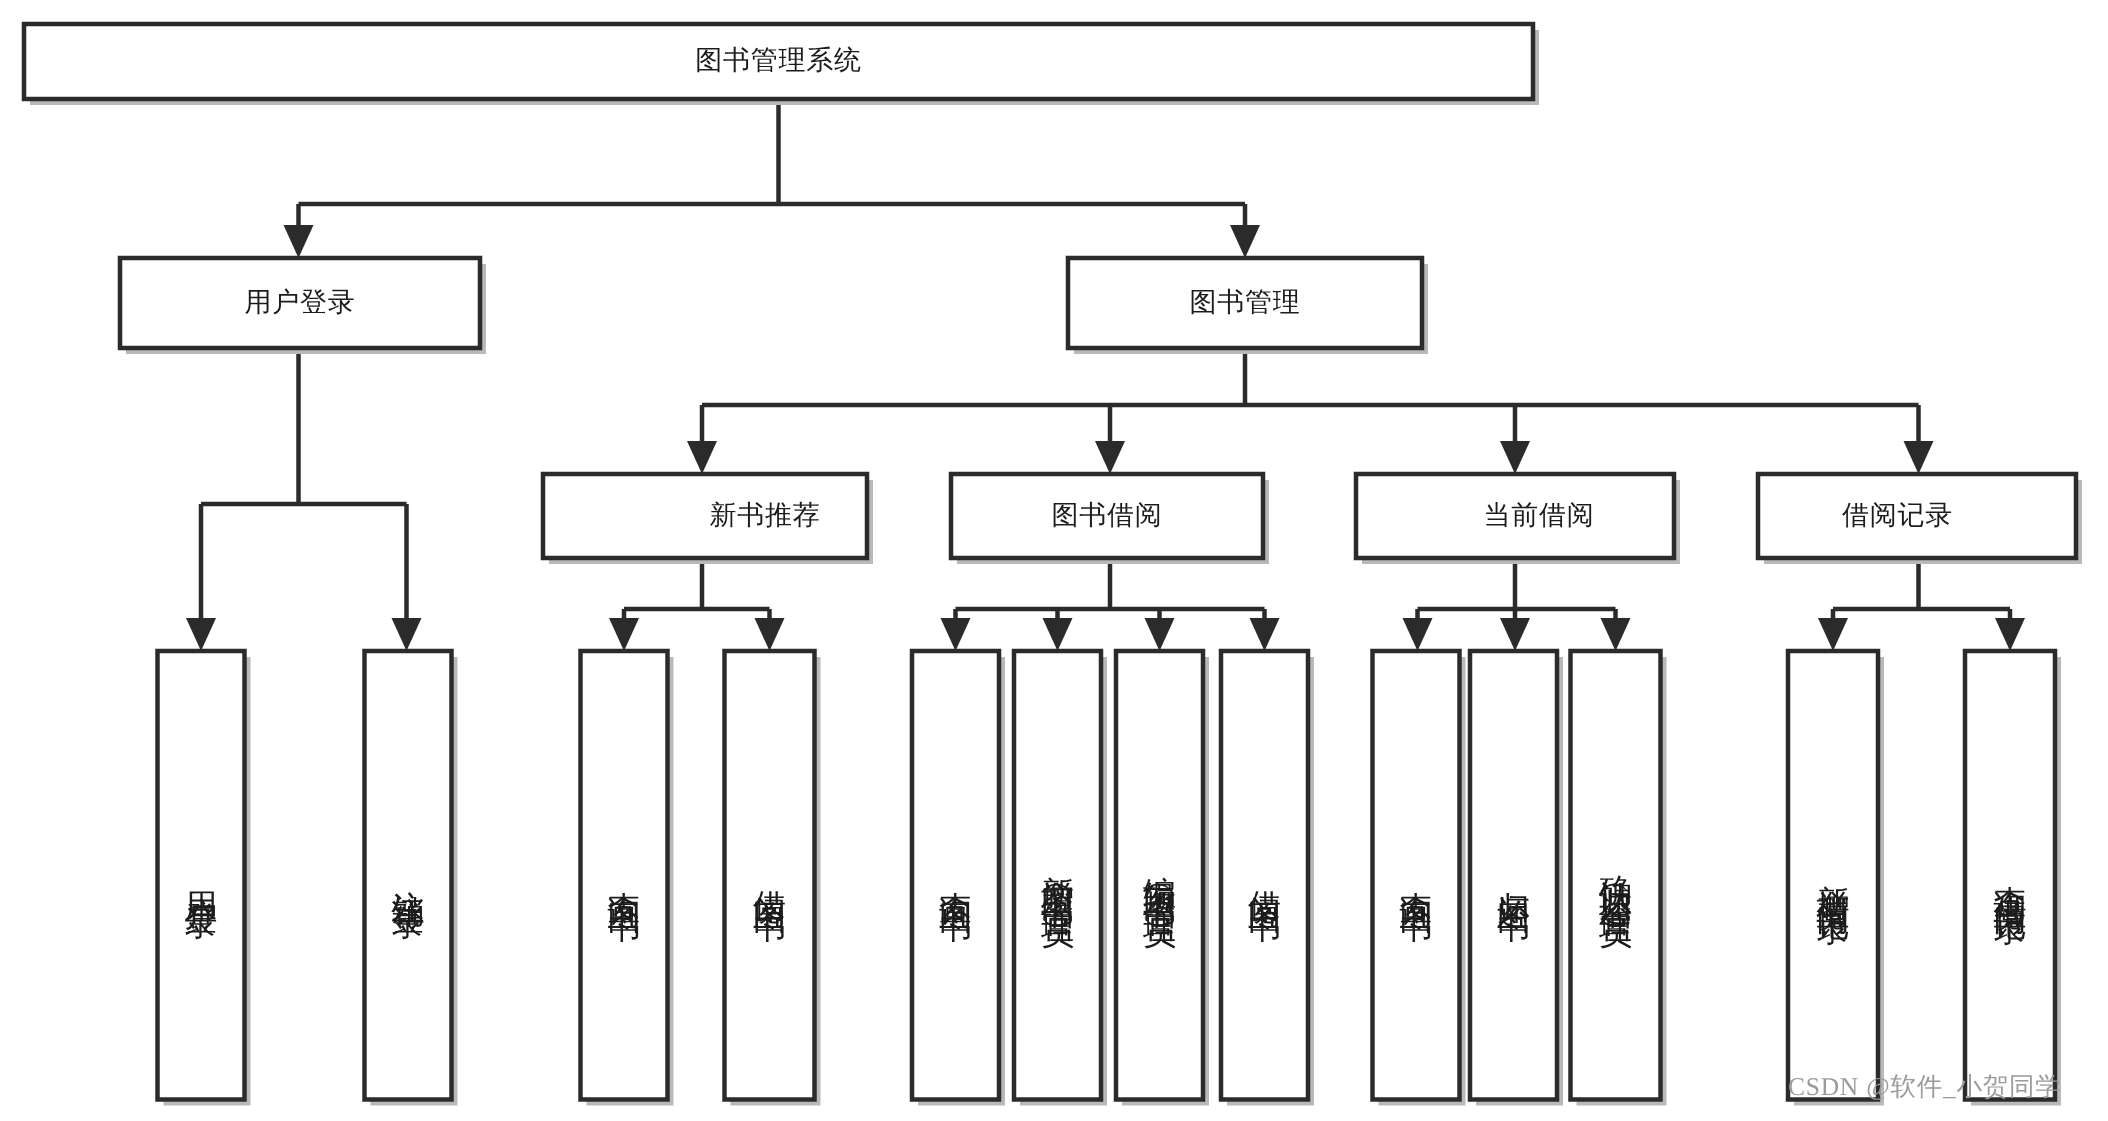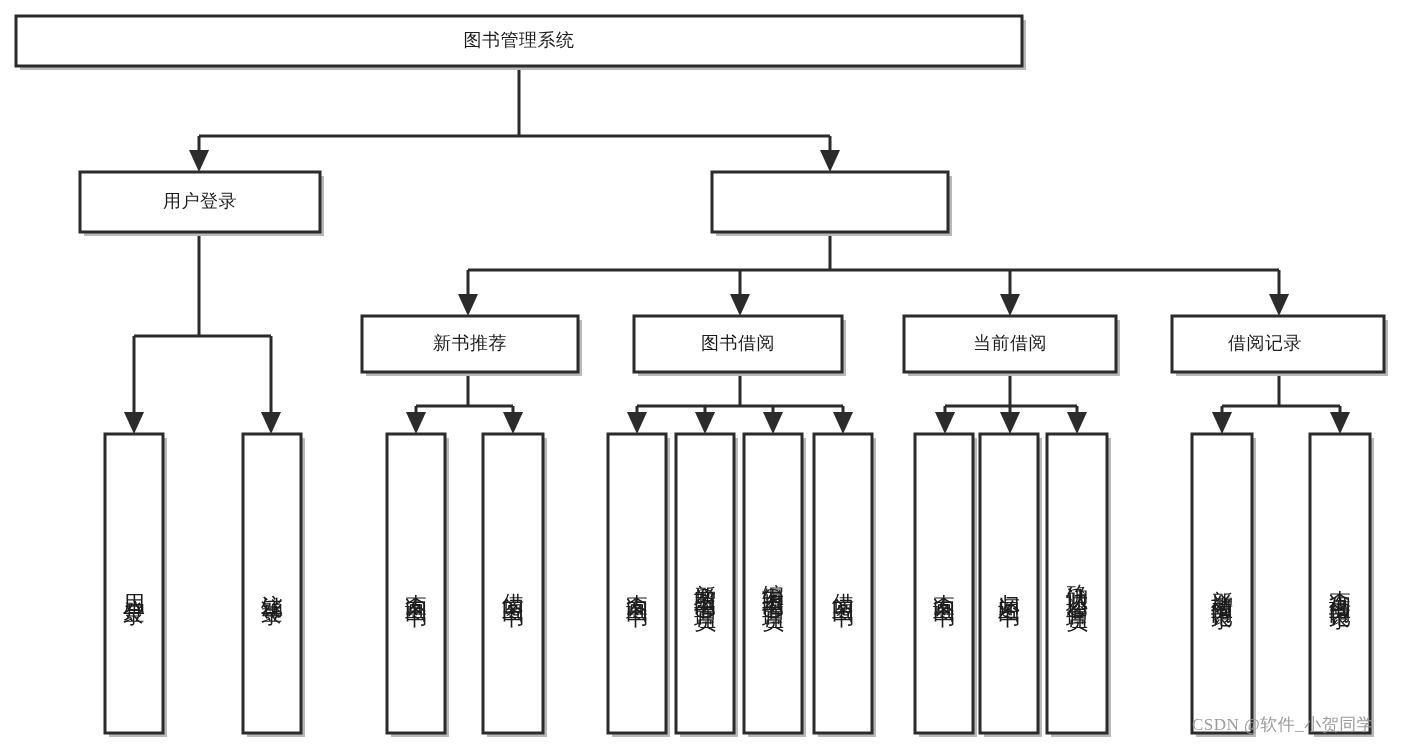--- a/index.html
+++ b/index.html
@@ -200,24 +200,25 @@
       <rect class="node-box" x="980" y="434" width="58" height="299"></rect>
       <rect class="node-box" x="1047" y="434" width="60" height="299"></rect>
       <rect class="node-box" x="1192" y="434" width="60" height="299"></rect>
       <rect class="node-box" x="1310" y="434" width="60" height="299"></rect>
     </g>
   </svg>
 
   <div class="label-h" style="left:16px; top:16px; width:1006px; height:50px;">图书管理系统</div>
 
   <div class="label-h" style="left:80px; top:172px; width:240px; height:60px;">用户登录</div>
-
-  <div class="label-h" style="left:362px; top:316px; width:216px; height:56px;">新书推荐</div>
+  <div class="label-h" style="left:712px; top:172px; width:236px; height:60px;">图书管理</div>
+
+  <div class="label-h" style="left:362px; top:316px; width:216px; height:56px;padding-left:40px;">新书推荐</div>
   <div class="label-h" style="left:634px; top:316px; width:208px; height:56px;text-align:center;">图书借阅</div>
-  <div class="label-h" style="left:904px; top:316px; width:212px; height:56px;">当前借阅</div>
+  <div class="label-h" style="left:904px; top:316px; width:212px; height:56px;padding-left:16px;">当前借阅</div>
   <div class="label-h" style="left:1172px; top:316px; width:186px; height:56px;">借阅记录</div>
 
   <div class="label-v" style="left:105px; top:434px; width:58px; height:299px;">用户登录</div>
   <div class="label-v" style="left:243px; top:434px; width:58px; height:299px;">注销登录</div>
   <div class="label-v" style="left:387px; top:434px; width:58px; height:299px;">查询图书</div>
   <div class="label-v" style="left:483px; top:434px; width:60px; height:299px;">借阅图书</div>
   <div class="label-v" style="left:608px; top:434px; width:58px; height:299px;">查询图书</div>
   <div class="label-v" style="left:676px; top:434px; width:58px; height:299px;">新增图书（管理员）</div>
   <div class="label-v" style="left:744px; top:434px; width:58px; height:299px;">编辑图书（管理员）</div>
   <div class="label-v" style="left:814px; top:434px; width:58px; height:299px;">借阅图书</div>

